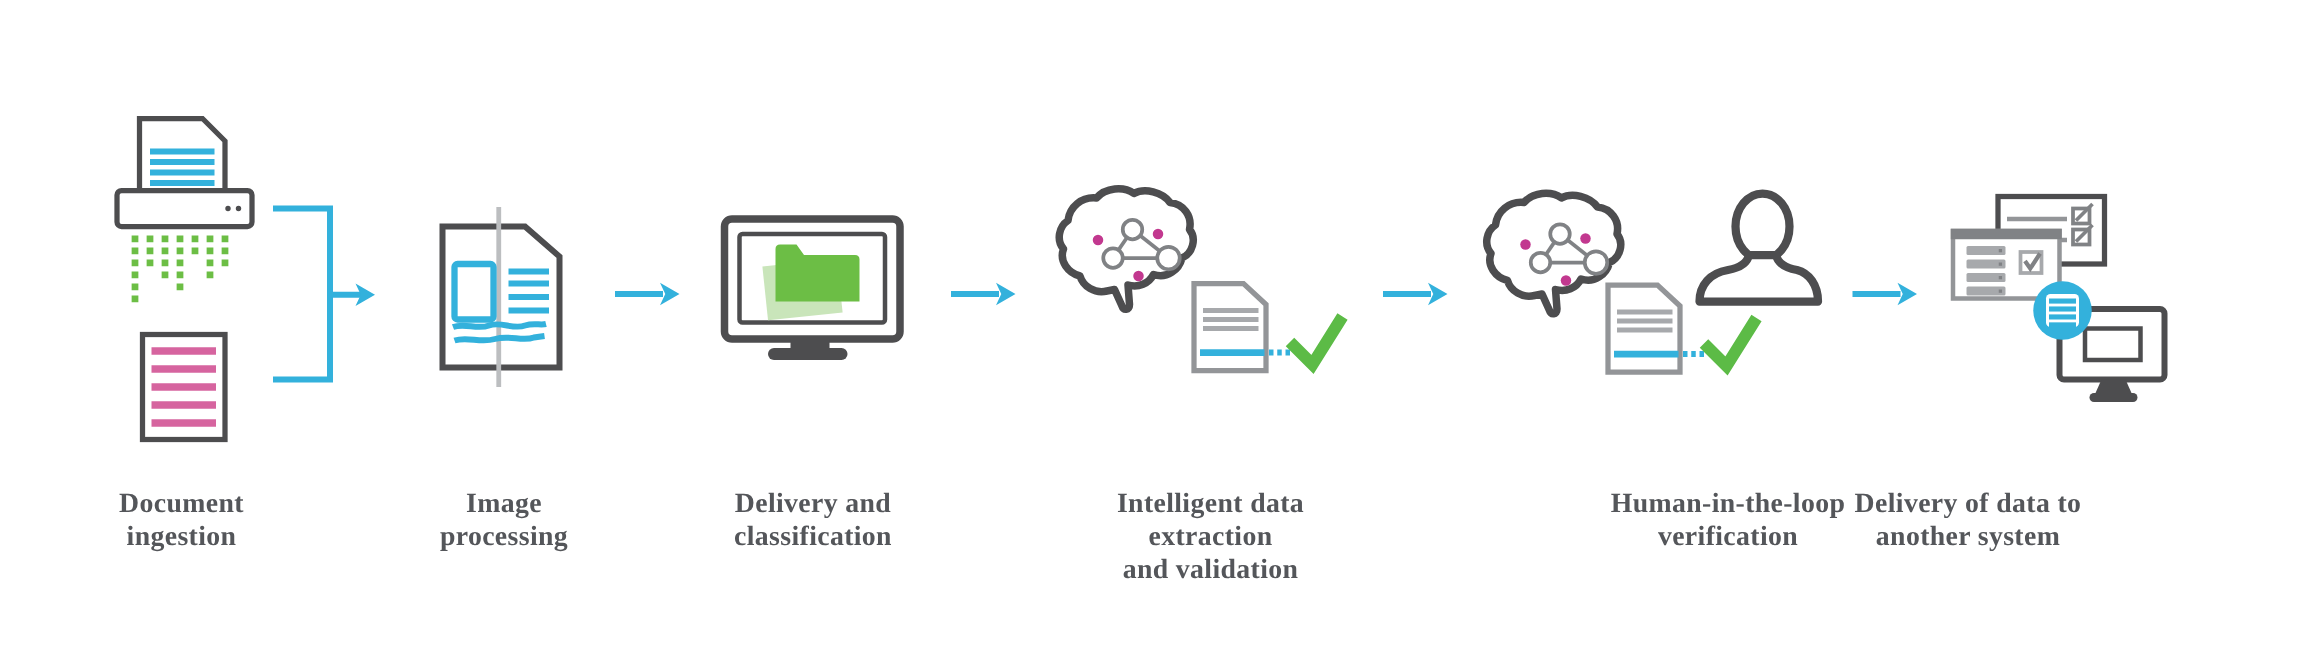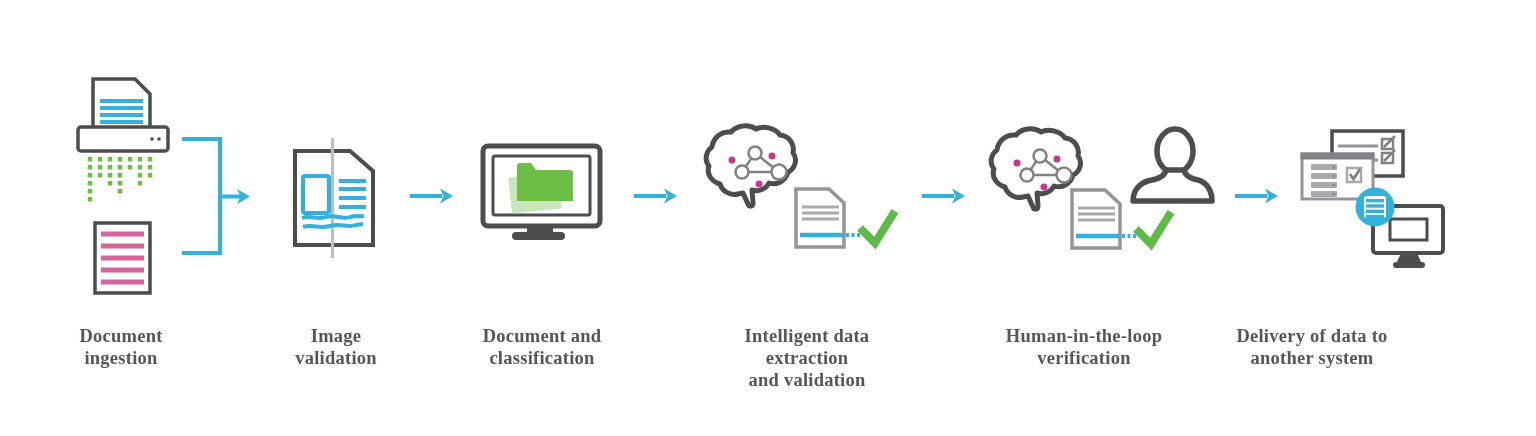--- a/index.html
+++ b/index.html
@@ -82,35 +82,35 @@
           <line x1="49" y1="51" x2="76" y2="51"></line>
             <line x1="49" y1="59" x2="76" y2="59"></line>
           <line x1="49" y1="68" x2="76" y2="68"></line>
             <line x1="49" y1="77" x2="76" y2="77"></line>
         </g>
         <path stroke-width="4" d="M12,88 C20,85 28,90 36,87 C44,84 52,90 60,87 C66,85 70,87 74,86"></path>
         <path stroke-width="4" d="M13,97 C22,94 30,99 40,96 C50,93 58,98 66,95 L73,94"></path>
       </g>
     </svg>
     <div class="stage-label" style="left:216px">Image
-validation</div>
+processing</div>
   </div>
 
   <div>
     <svg class="stage-svg" style="left:480px;top:125px" width="125" height="105" viewBox="0 0 125 105">
       <rect class="f-white s-dark" stroke-width="5" x="3" y="3" width="117" height="80" rx="5"></rect>
       <rect class="f-white s-dark" stroke-width="3" x="13" y="13" width="97" height="59" rx="2"></rect>
       <g>
         <rect class="f-lgreen" x="30" y="32" width="50" height="36" transform="rotate(-6 55 50)"></rect>
         <path class="f-green" d="M37,58 V23 q0,-3 3,-3 h11 l5,7 h34 q3,0 3,3 v28 z"></path>
       </g>
       <path class="f-dark" d="M47,83 h26 v7 h-26 z"></path>
       <rect class="f-dark" x="32" y="89" width="53" height="8" rx="4"></rect>
     </svg>
-    <div class="stage-label" style="left:422px">Document and
+    <div class="stage-label" style="left:422px">Delivery and
 classification</div>
   </div>
 
   <div>
     <svg class="stage-svg" style="left:695px;top:98px" width="210" height="137" viewBox="0 0 210 137">
       <defs>
         <g id="brain-net">
           <path class="f-white s-dark" stroke-width="5" stroke-linejoin="round" d="M54,6 C47,1 35,2 29,9 C19,8 11,15 10,24 C4,28 2,37 7,43 C4,51 10,59 18,61
                C20,68 28,73 36,71 L41,70 L46,81 C47,84 51,84 51,80 L50,67
                C57,69 64,66 67,60 C76,63 84,57 86,49 C93,46 96,36 91,30
@@ -150,21 +150,21 @@
   <div>
     <svg class="stage-svg" style="left:980px;top:98px" width="245" height="137" viewBox="0 0 245 137">
       <use href="#brain-net" x="7" y="10"></use>
       <g class="s-dark" stroke-width="5.5">
         <ellipse class="f-white" cx="195" cy="35" rx="18" ry="22"></ellipse>
         <path class="f-white" stroke-linejoin="round" d="M153,85 C153,74 160,66 172,64 C180,62.5 185,59 186,54 L204,54
              C205,59 210,62.5 218,64 C226,66 232,74 232,85 Z"></path>
       </g>
       <use href="#doc-check" x="92" y="74"></use>
     </svg>
-    <div class="stage-label" style="left:964px">Human-in-the-loop
+    <div class="stage-label" style="left:1032px">Human-in-the-loop
 verification</div>
   </div>
 
   <div>
     <svg class="stage-svg" style="left:1295px;top:105px" width="160" height="150" viewBox="0 0 160 150">
 
       <g>
         <rect class="f-white s-dark" stroke-width="3.5" x="37" y="8" width="71" height="45"></rect>
         <line class="s-panel" stroke-width="3" x1="43" y1="23" x2="83" y2="23"></line>
         <line class="s-panel" stroke-width="3" x1="43" y1="37" x2="83" y2="37"></line>

